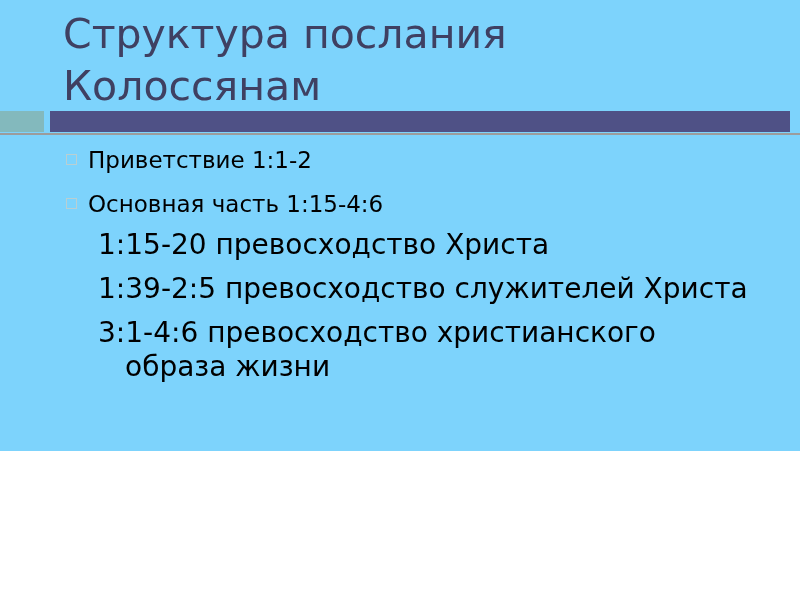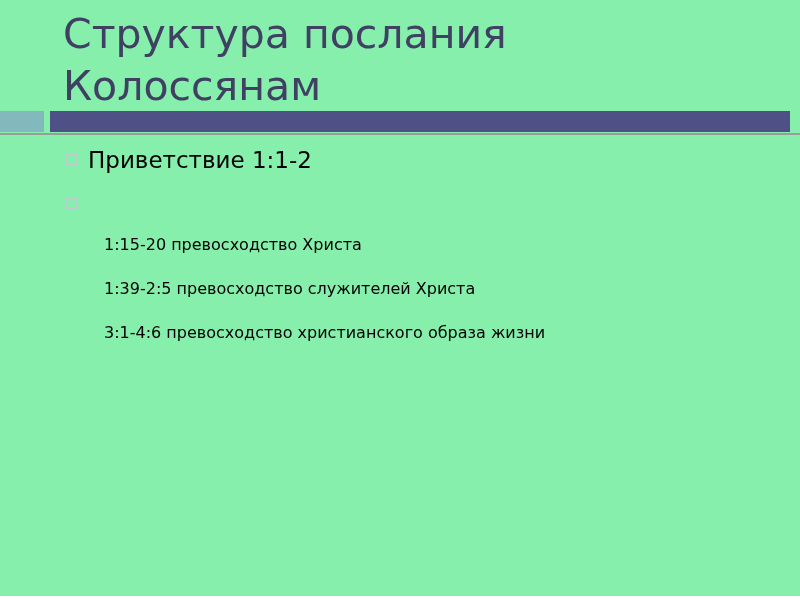--- a/index.html
+++ b/index.html
@@ -12,22 +12,22 @@
     height: 600px;
     background: #ffffff;
     font-family: "DejaVu Sans", "Liberation Sans", sans-serif;
     overflow: hidden;
     position: relative;
   }
 
   .slide {
     position: relative;
     width: 800px;
-    height: 596px;
-    background: #86efac;
+    height: 451px;
+    background: #7dd3fc;
     overflow: hidden;
     text-decoration: underline;
   }
 
   
   .title-block {
     position: absolute;
     left: 63px;
     top: 8px;
     width: 700px;
@@ -103,25 +103,25 @@
     border: 1px solid #b9cfd2;
     background: transparent;
     box-sizing: content-box;
   }
   .bullet-text {
     display: block;
   }
 
   .sub-item {
     position: relative;
-    margin: 0 0 7px 6px;
+    margin: 0 0 7px 0;
     padding-left: 125px;
     padding-right: 48px;
     text-indent: -27px;
-    font-size: 16px;
+    font-size: 28px;
     line-height: 34px;
     color: #000000;
   }
   .sub-item .sub-text {
     display: inline;
   }
 
   
   .item-0 { margin-bottom: 10px; }
   .item-1 { margin-bottom: 11px; }
@@ -150,20 +150,21 @@
   <div class="body-list">
 
     <div class="bullet-item item-0">
       <span class="bullet-marker"></span>
       <span class="bullet-text">Приветствие 1:1-2</span>
     </div>
 
 
     <div class="bullet-item item-2">
       <span class="bullet-marker"></span>
+      <span class="bullet-text">Основная часть 1:15-4:6</span>
     </div>
 
     <div class="sub-item sub-0">
       <span class="sub-text">1:15-20 превосходство Христа</span>
     </div>
 
     <div class="sub-item sub-1">
       <span class="sub-text">1:39-2:5 превосходство служителей Христа</span>
     </div>
 

